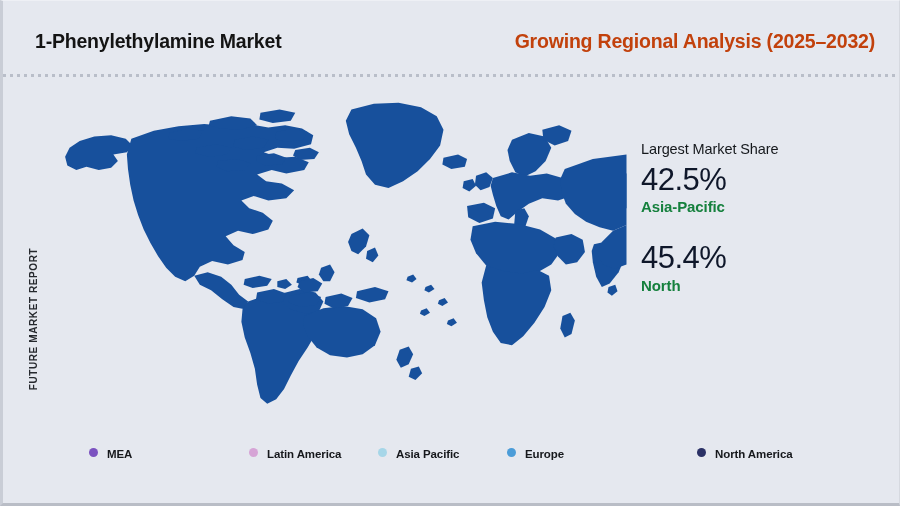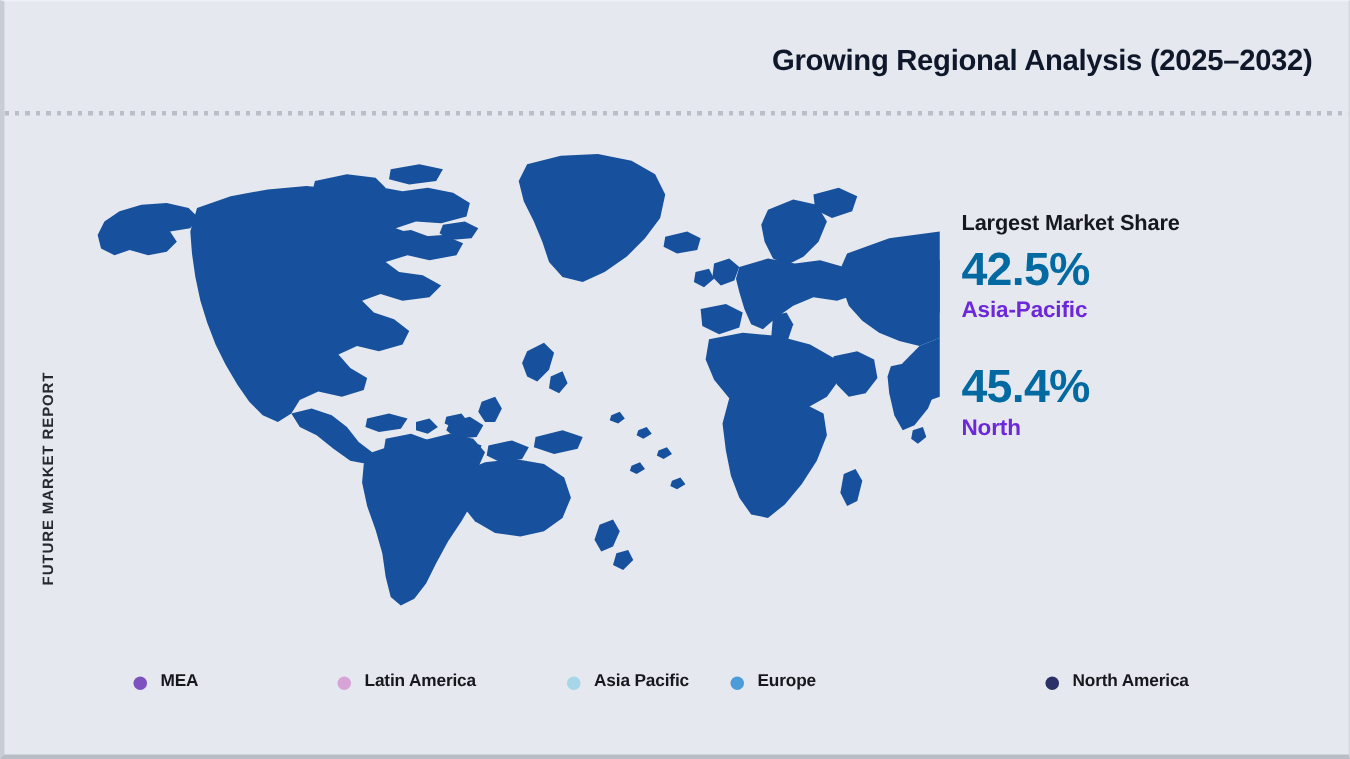--- a/index.html
+++ b/index.html
@@ -43,21 +43,21 @@
     letter-spacing: -0.2px;
     white-space: nowrap;
   }
   .header-subtitle {
     position: absolute;
     right: 24px;
     top: 40px;
     transform: translateY(-50%);
     font-size: 19.5px;
     font-weight: bold;
-    color: #0f172a;
+    color: #c2410c;
     letter-spacing: -0.2px;
     white-space: nowrap;
     text-align: right;
   }
   .header-divider {
     position: absolute;
     left: 0;
     top: 73px;
     width: 100%;
     height: 3px;
@@ -99,52 +99,52 @@
   
   .stats {
     position: absolute;
     left: 638px;
     top: 140px;
     width: 250px;
   }
   .stat-block { margin-bottom: 26px; }
   .stat-label {
     font-size: 14.5px;
-    font-weight: bold;
+    font-weight: normal;
     color: #15181c;
     letter-spacing: -0.1px;
     margin-bottom: 6px;
   }
   .stat-value {
     font-size: 31px;
-    font-weight: bold;
-    color: #0369a1;
+    font-weight: normal;
+    color: #0f172a;
     letter-spacing: -0.5px;
     line-height: 1.08;
     margin-bottom: 2px;
   }
   .stat-region {
     font-size: 15px;
     font-weight: bold;
-    color: #6d28d9;
+    color: #15803d;
     letter-spacing: -0.1px;
   }
 
   
   .legend {
     position: absolute;
     left: 86px;
     top: 447px;
     width: 760px;
     height: 22px;
   }
   .legend-item {
     position: absolute;
     display: flex;
-    align-items: flex-end;
+    align-items: flex-start;
     gap: 9px;
     white-space: nowrap;
   }
   .legend-dot {
     width: 9px;
     height: 9px;
     border-radius: 50%;
     flex: 0 0 auto;
   }
   .legend-label {
@@ -153,20 +153,21 @@
     color: #16181c;
     letter-spacing: -0.1px;
   }
 </style>
 </head>
 <body>
 
 <div class="infographic">
 
   <div class="header">
+    <div class="header-title">1-Phenylethylamine Market</div>
     <div class="header-subtitle">Growing Regional Analysis (2025–2032)</div>
     <div class="header-divider"></div>
   </div>
 
   <div class="brand-vertical">FUTURE MARKET REPORT</div>
 
   <div class="map-wrap">
     <svg viewBox="0 0 1010 570" preserveAspectRatio="xMidYMid meet">
       <g fill="#17509c">
 
@@ -268,31 +269,31 @@
 
   </div>
 
   <div class="legend">
 
     <div class="legend-item" style="left:0px;">
       <span class="legend-dot" style="background: rgb(123, 82, 192);"></span>
       <span class="legend-label">MEA</span>
     </div>
 
-    <div class="legend-item" style="left:136px;">
+    <div class="legend-item" style="left:160px;">
       <span class="legend-dot" style="background: rgb(214, 164, 214);"></span>
       <span class="legend-label">Latin America</span>
     </div>
 
     <div class="legend-item" style="left:289px;">
       <span class="legend-dot" style="background: rgb(166, 214, 232);"></span>
       <span class="legend-label">Asia Pacific</span>
     </div>
 
-    <div class="legend-item" style="left:398px;">
+    <div class="legend-item" style="left:418px;">
       <span class="legend-dot" style="background: rgb(75, 156, 216);"></span>
       <span class="legend-label">Europe</span>
     </div>
 
     <div class="legend-item" style="left:564px;margin-left:44px;">
       <span class="legend-dot" style="background: rgb(43, 49, 102);"></span>
       <span class="legend-label">North America</span>
     </div>
 
   </div>

